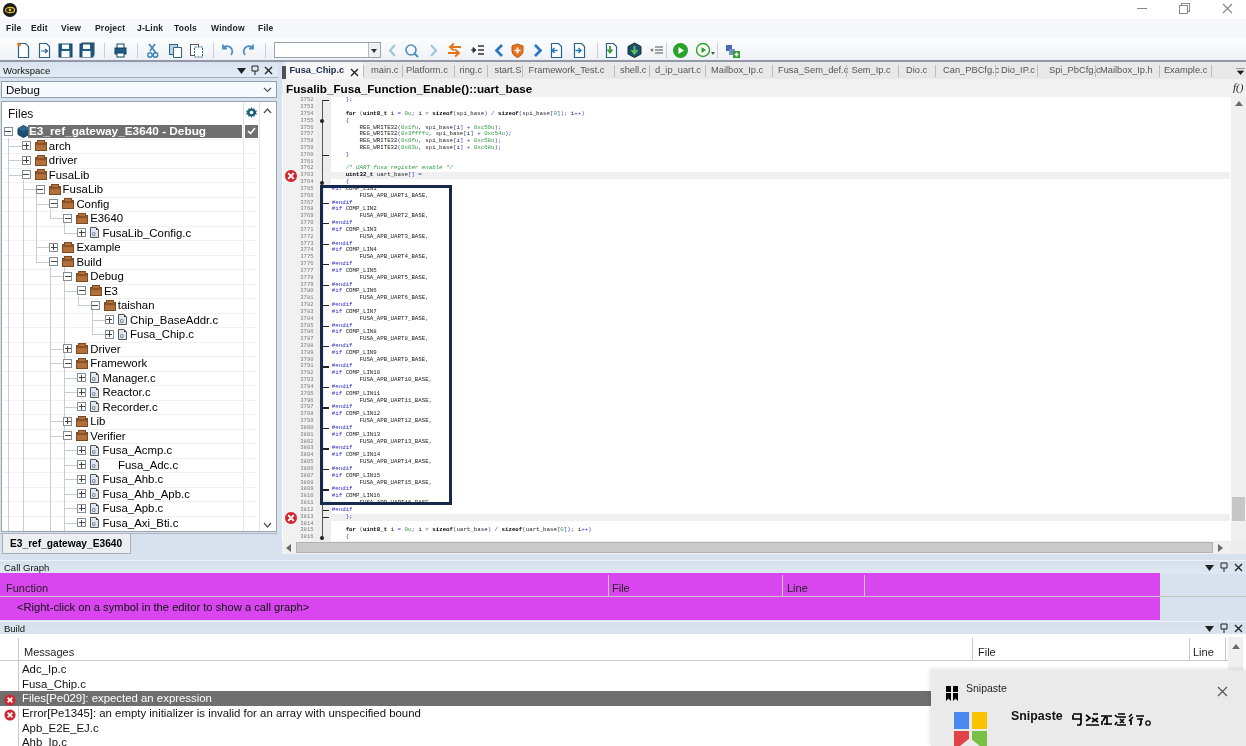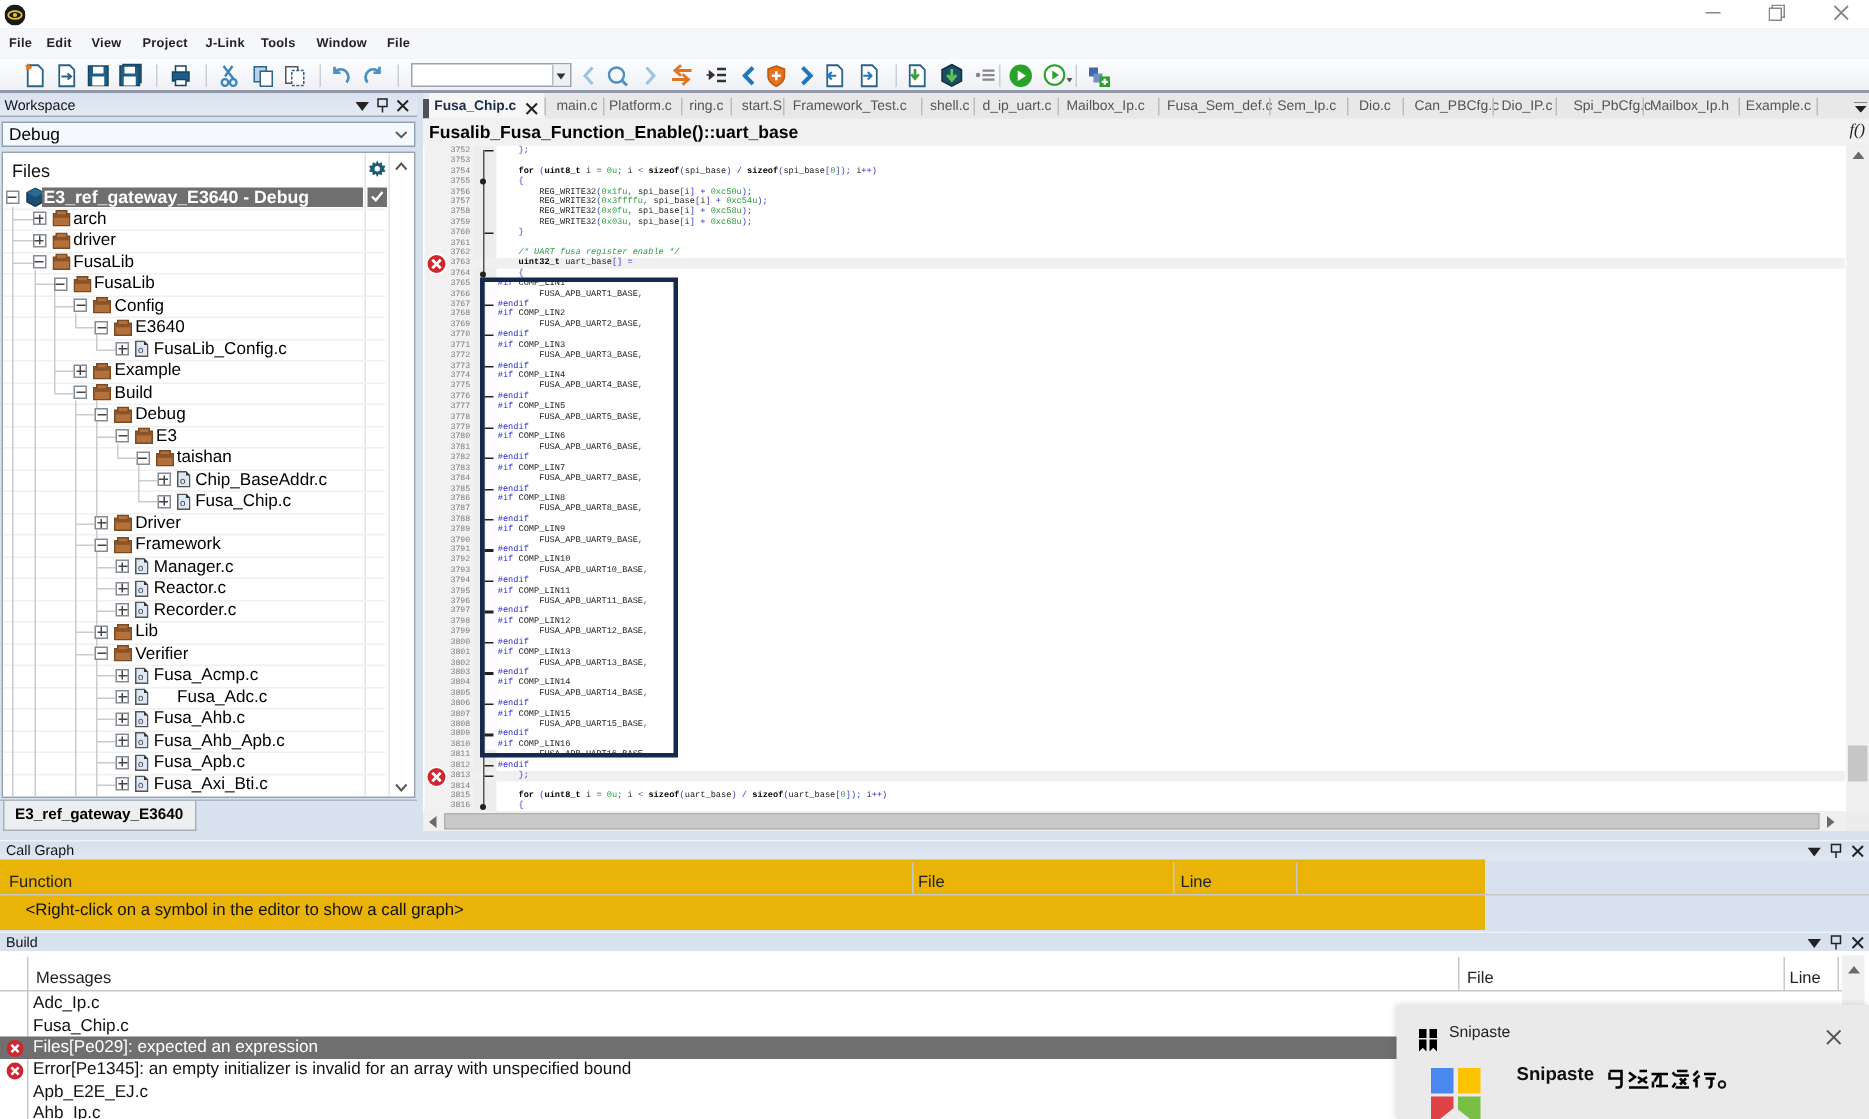--- a/index.html
+++ b/index.html
@@ -55,21 +55,21 @@
 
 #hsb{position:absolute;left:282px;top:541px;width:949px;height:13px;background:#f0f0f0}
 #hsb .thumb{position:absolute;left:14px;top:1px;width:917px;height:11px;background:#c9c9c9;border:1px solid #b2b2b2}
 #vsb{position:absolute;left:1231px;top:97px;width:15px;height:457px;background:#f0f0f0}
 #vsb .thumb{position:absolute;left:1px;top:400px;width:13px;height:24px;background:#c6c6c6}
 .sbarrow{position:absolute;width:0;height:0}
 #sbcorner{position:absolute;left:1231px;top:541px;width:15px;height:13px;background:#ececec}
 
 #cgtitle{position:absolute;left:0;top:560px;width:1246px;height:13.5px;background:linear-gradient(#d6e0ec,#dfe8f2);border-top:1px solid #eef2fb}
 #cgtitle .t{position:absolute;left:4px;top:1px;font-size:9.5px;color:#111}
-#cgbody{position:absolute;left:0;top:573px;width:990px;height:47px;background:#eab308}
+#cgbody{position:absolute;left:0;top:573px;width:1160px;height:47px;background:#d946ef}
 .colhdr{position:absolute;font-size:11px;color:#222}
 .colsep{position:absolute;width:1px;background:#c8c8c8}
 
 #bdtitle{position:absolute;left:0;top:621px;width:1246px;height:29px;background:linear-gradient(#d6e0ec,#dfe8f2);border-top:1px solid #eef2fb}
 #bdtitle .t{position:absolute;left:4px;top:1px;font-size:9.5px;color:#111}
 #bdbody{position:absolute;left:0;top:634px;width:1246px;height:112px;background:#fff}
 
 #toast{position:absolute;left:931px;top:670px;width:315px;height:76px;background:#eaeaea;box-shadow:-1px -1px 4px rgba(0,0,0,0.12);z-index:20}
 #toast .title{position:absolute;left:35px;top:12px;font-size:10.5px;color:#222}
 #toast .msg{position:absolute;left:80px;top:39px;font-size:13.5px;font-weight:bold;color:#111}

